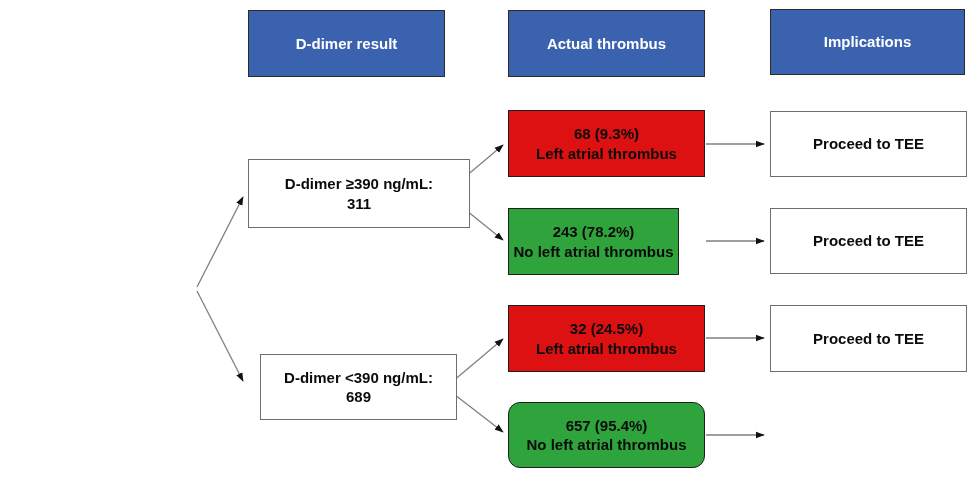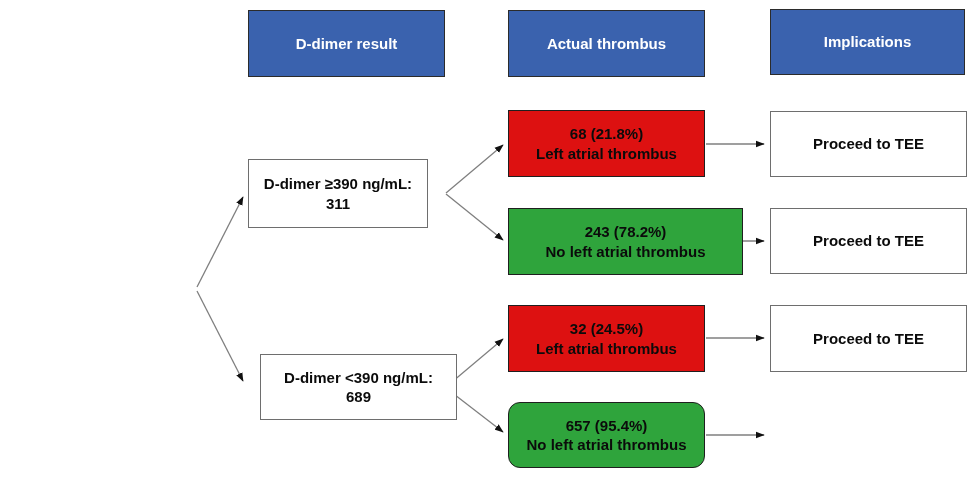--- a/index.html
+++ b/index.html
@@ -82,34 +82,34 @@
     <span class="line">D-dimer result</span>
   </div>
   <div class="box hdr" style="left:508px; top:10px; width:197px; height:67px;">
     <span class="line">Actual thrombus</span>
   </div>
   <div class="box hdr" style="left:770px; top:9px; width:195px; height:66px;">
     <span class="line">Implications</span>
   </div>
 
 
-  <div class="box plain" style="left:248px; top:159px; width:180px; height:69px;text-align:right;">
+  <div class="box plain" style="left:248px; top:159px; width:222px; height:69px;text-align:right;">
     <span class="line">D-dimer ≥390 ng/mL:</span>
     <span class="line">311</span>
   </div>
   <div class="box plain" style="left:260px; top:354px; width:197px; height:66px;">
     <span class="line">D-dimer &lt;390 ng/mL:</span>
     <span class="line">689</span>
   </div>
 
   <div class="box red" style="left:508px; top:110px; width:197px; height:67px;">
-    <span class="line">68 (21.8%)</span>
+    <span class="line">68 (9.3%)</span>
     <span class="line">Left atrial thrombus</span>
   </div>
-  <div class="box green" style="left:508px; top:208px; width:235px; height:67px;">
+  <div class="box green" style="left:508px; top:208px; width:171px; height:67px;">
     <span class="line">243 (78.2%)</span>
     <span class="line">No left atrial thrombus</span>
   </div>
   <div class="box red" style="left:508px; top:305px; width:197px; height:67px;">
     <span class="line">32 (24.5%)</span>
     <span class="line">Left atrial thrombus</span>
   </div>
   <div class="box green" style="left:508px; top:402px; width:197px; height:66px;border-radius:12px;">
     <span class="line">657 (95.4%)</span>
     <span class="line">No left atrial thrombus</span>

